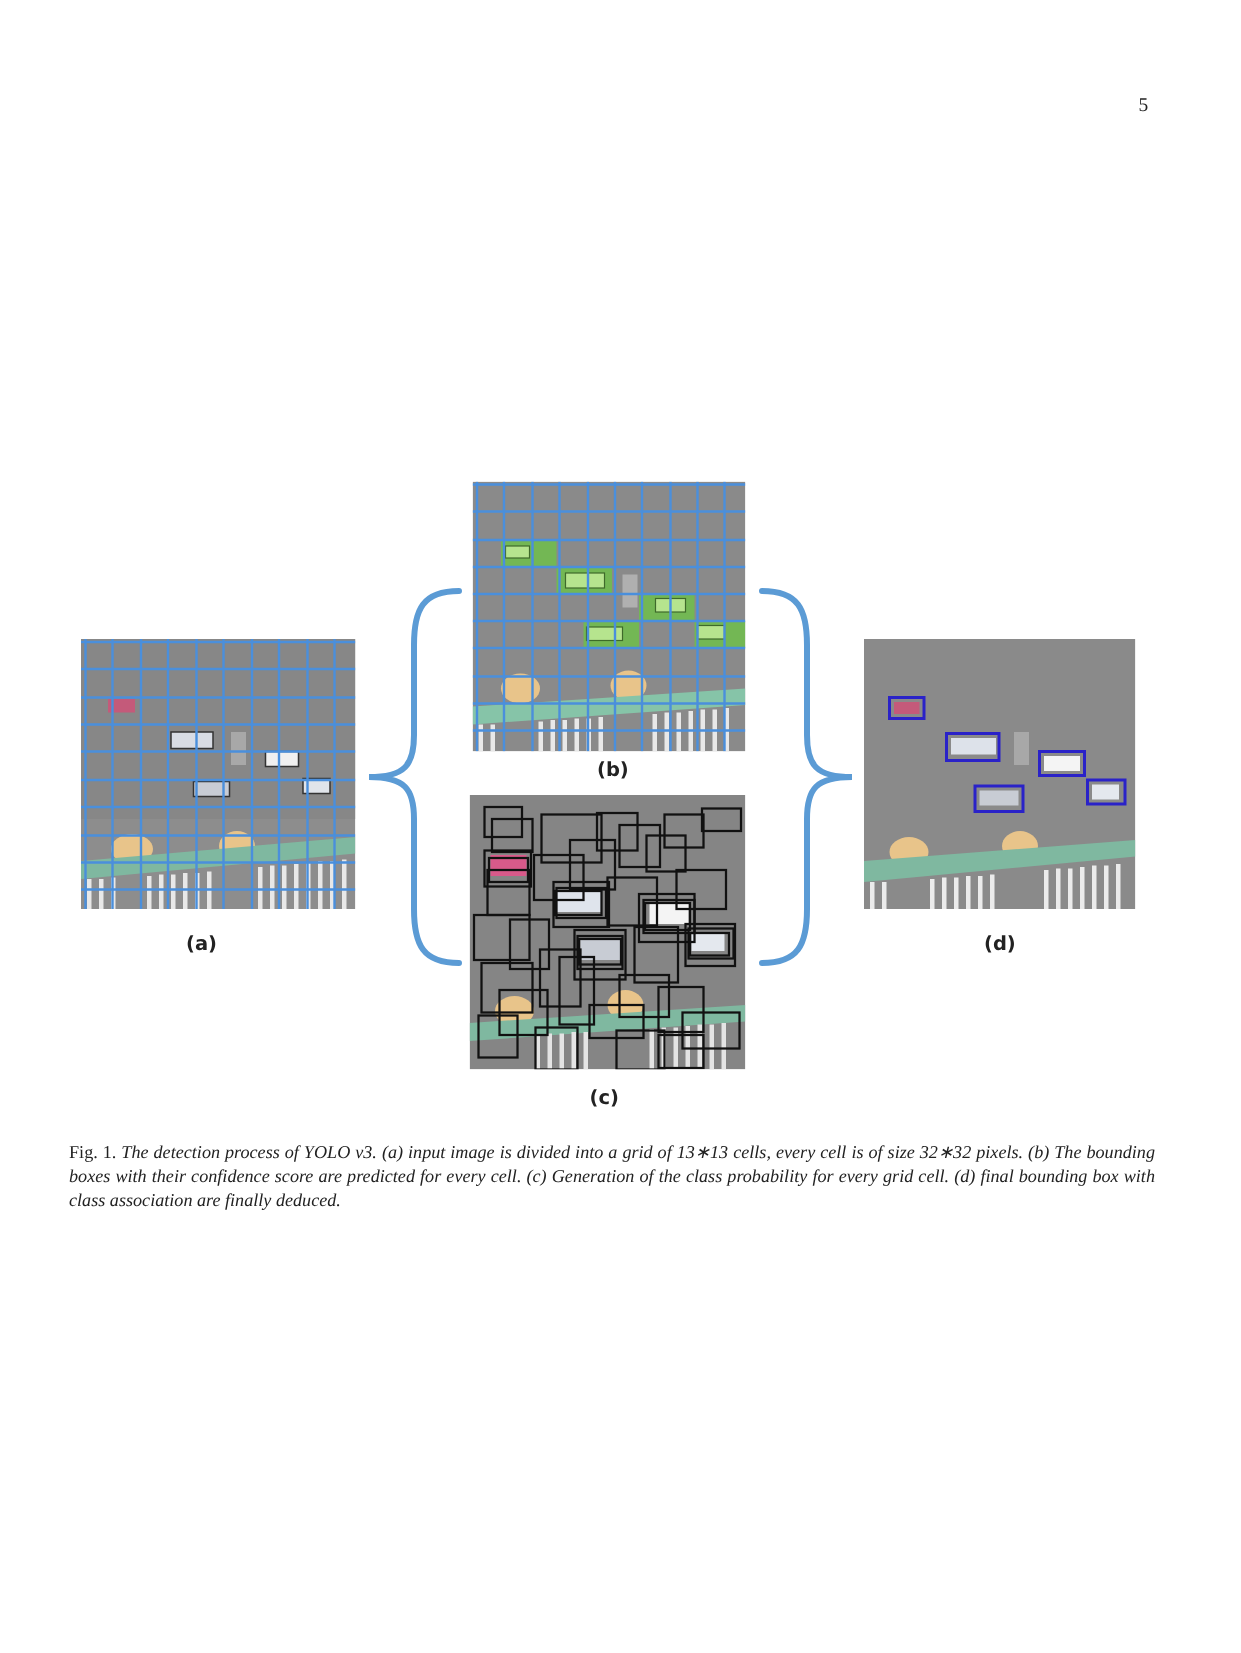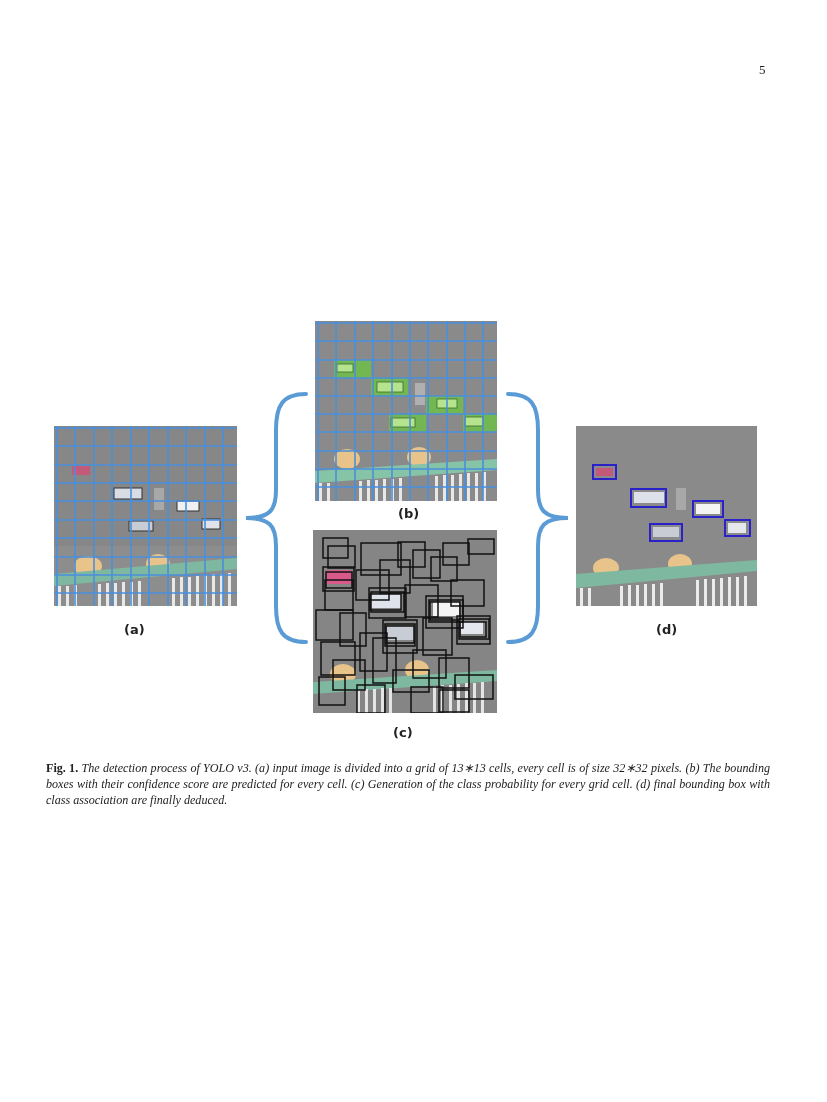--- a/index.html
+++ b/index.html
@@ -3,21 +3,21 @@
 <meta charset="utf-8">
 <style>
   html, body { margin:0; padding:0; background:#fff; }
   body { width:827px; height:1102px; position:relative; overflow:hidden; font-family:"Liberation Serif", serif; color:#222; }
   .page-number { position:absolute; left:759px; top:62px; font-size:13px; }
   .panel { position:absolute; overflow:hidden; }
   .panel svg { display:block; }
   .panel-label { position:absolute; font-family:"DejaVu Sans", sans-serif; font-weight:bold; font-size:13px; color:#222; }
   .brace { position:absolute; }
   .caption { position:absolute; left:46px; top:760px; width:724px; font-size:12.1px; line-height:16.2px; font-style:italic; text-align:justify; }
-  .caption .lead { font-style:normal; font-weight:bold; }
+  .caption .lead { font-style:normal; font-weight:normal; }
 </style>
 </head>
 <body>
 
 <div class="page-number">5</div>
 
 <div class="panel" style="left:54px;top:426px;width:183px;height:180px;">
   <svg width="183" height="180" viewBox="0 0 183 180">
     <rect width="183" height="180" fill="#8d8d8d"></rect>
     <rect x="0" y="0" width="183" height="120" fill="#878787"></rect>

